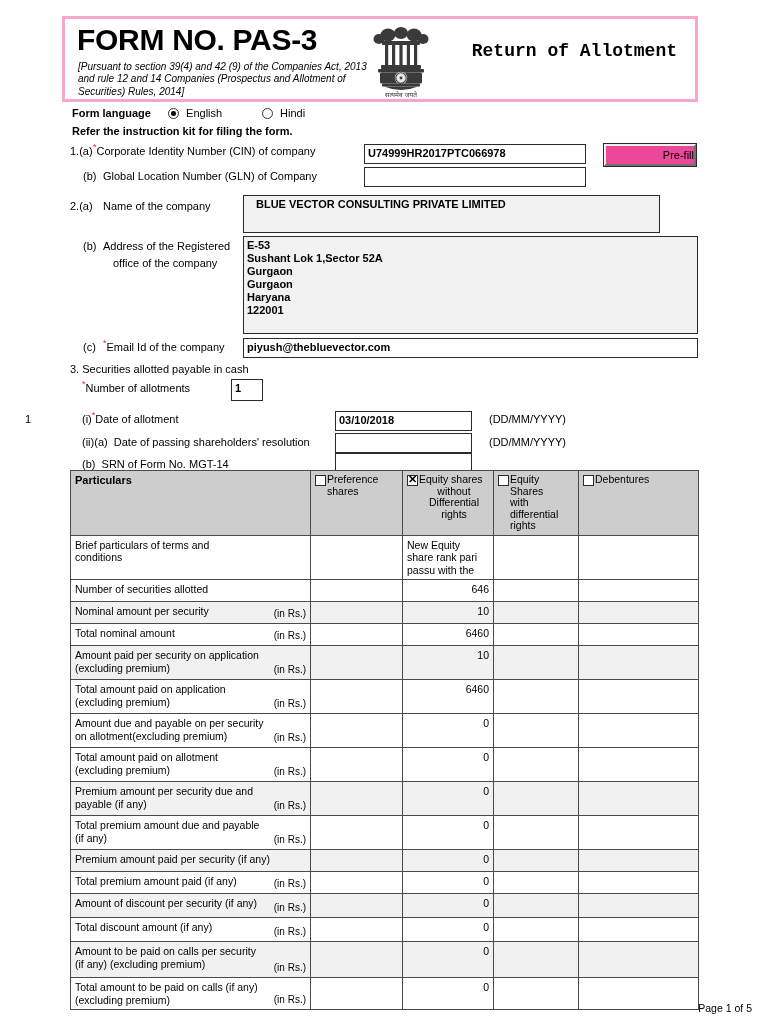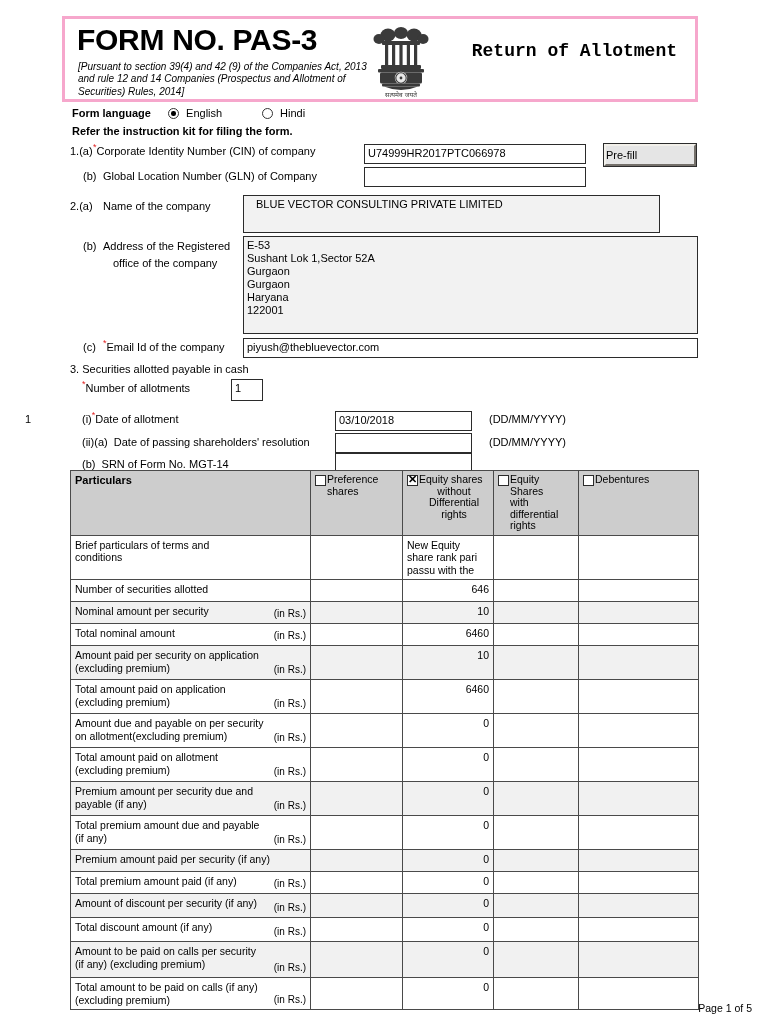--- a/index.html
+++ b/index.html
@@ -48,30 +48,30 @@
     border-radius:50%; vertical-align:-2px; position:relative; background:#fff;
   }
   .radio.on::after{
     content:""; position:absolute; left:2.2px; top:2.2px;
     width:4.4px; height:4.4px; background:#000; border-radius:50%;
   }
 
   .fld{
     position:absolute; border:1.4px solid #2b2b2b; background:#fff;
     font-family:"Liberation Sans", sans-serif; font-size:11px;
-    padding:2px 3px; line-height:13px; overflow:hidden;
+    padding:2px 3px; line-height:13px; overflow:hidden;font-weight:bold;
   }
   .fld.grey{ background:#f2f2f2; }
 
   .btn{
-    position:absolute; background:#e5e5e5;
+    position:absolute; background:#ec4899;
     border-top:2px solid #f2f0ea; border-left:2px solid #f2f0ea;
     border-right:2px solid #74706a; border-bottom:2px solid #74706a;
     outline:1px solid #2b2b2b;
-    text-align:left; font-size:11px; line-height:19px; height:22px;
+    text-align:right; font-size:11px; line-height:19px; height:22px;
   }
 
   
   .tbl{
     position:absolute; left:70px; top:470px; width:628px;
     border-collapse:collapse; table-layout:fixed;
   }
   .tbl td, .tbl th{
     border:1.2px solid #4a4a4a;
     font-size:10.5px; font-weight:normal; vertical-align:top;

